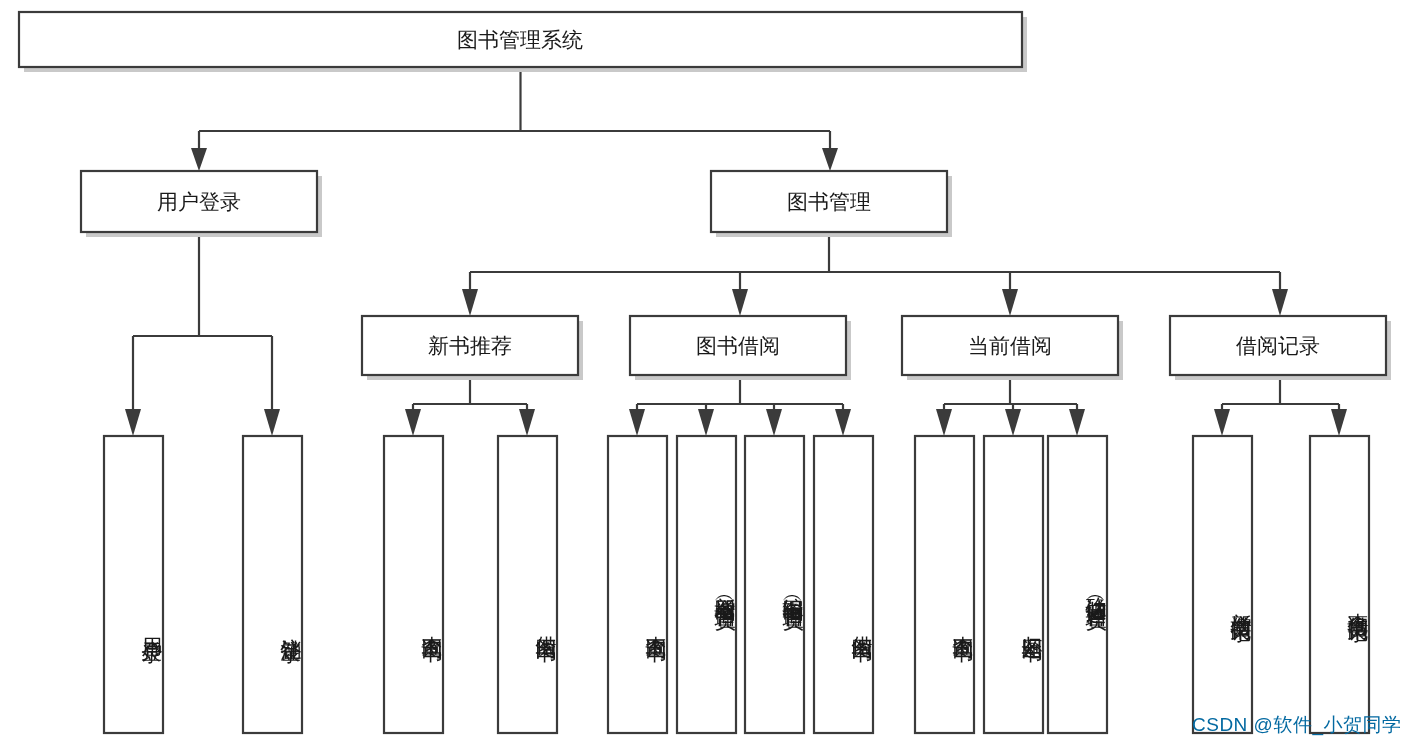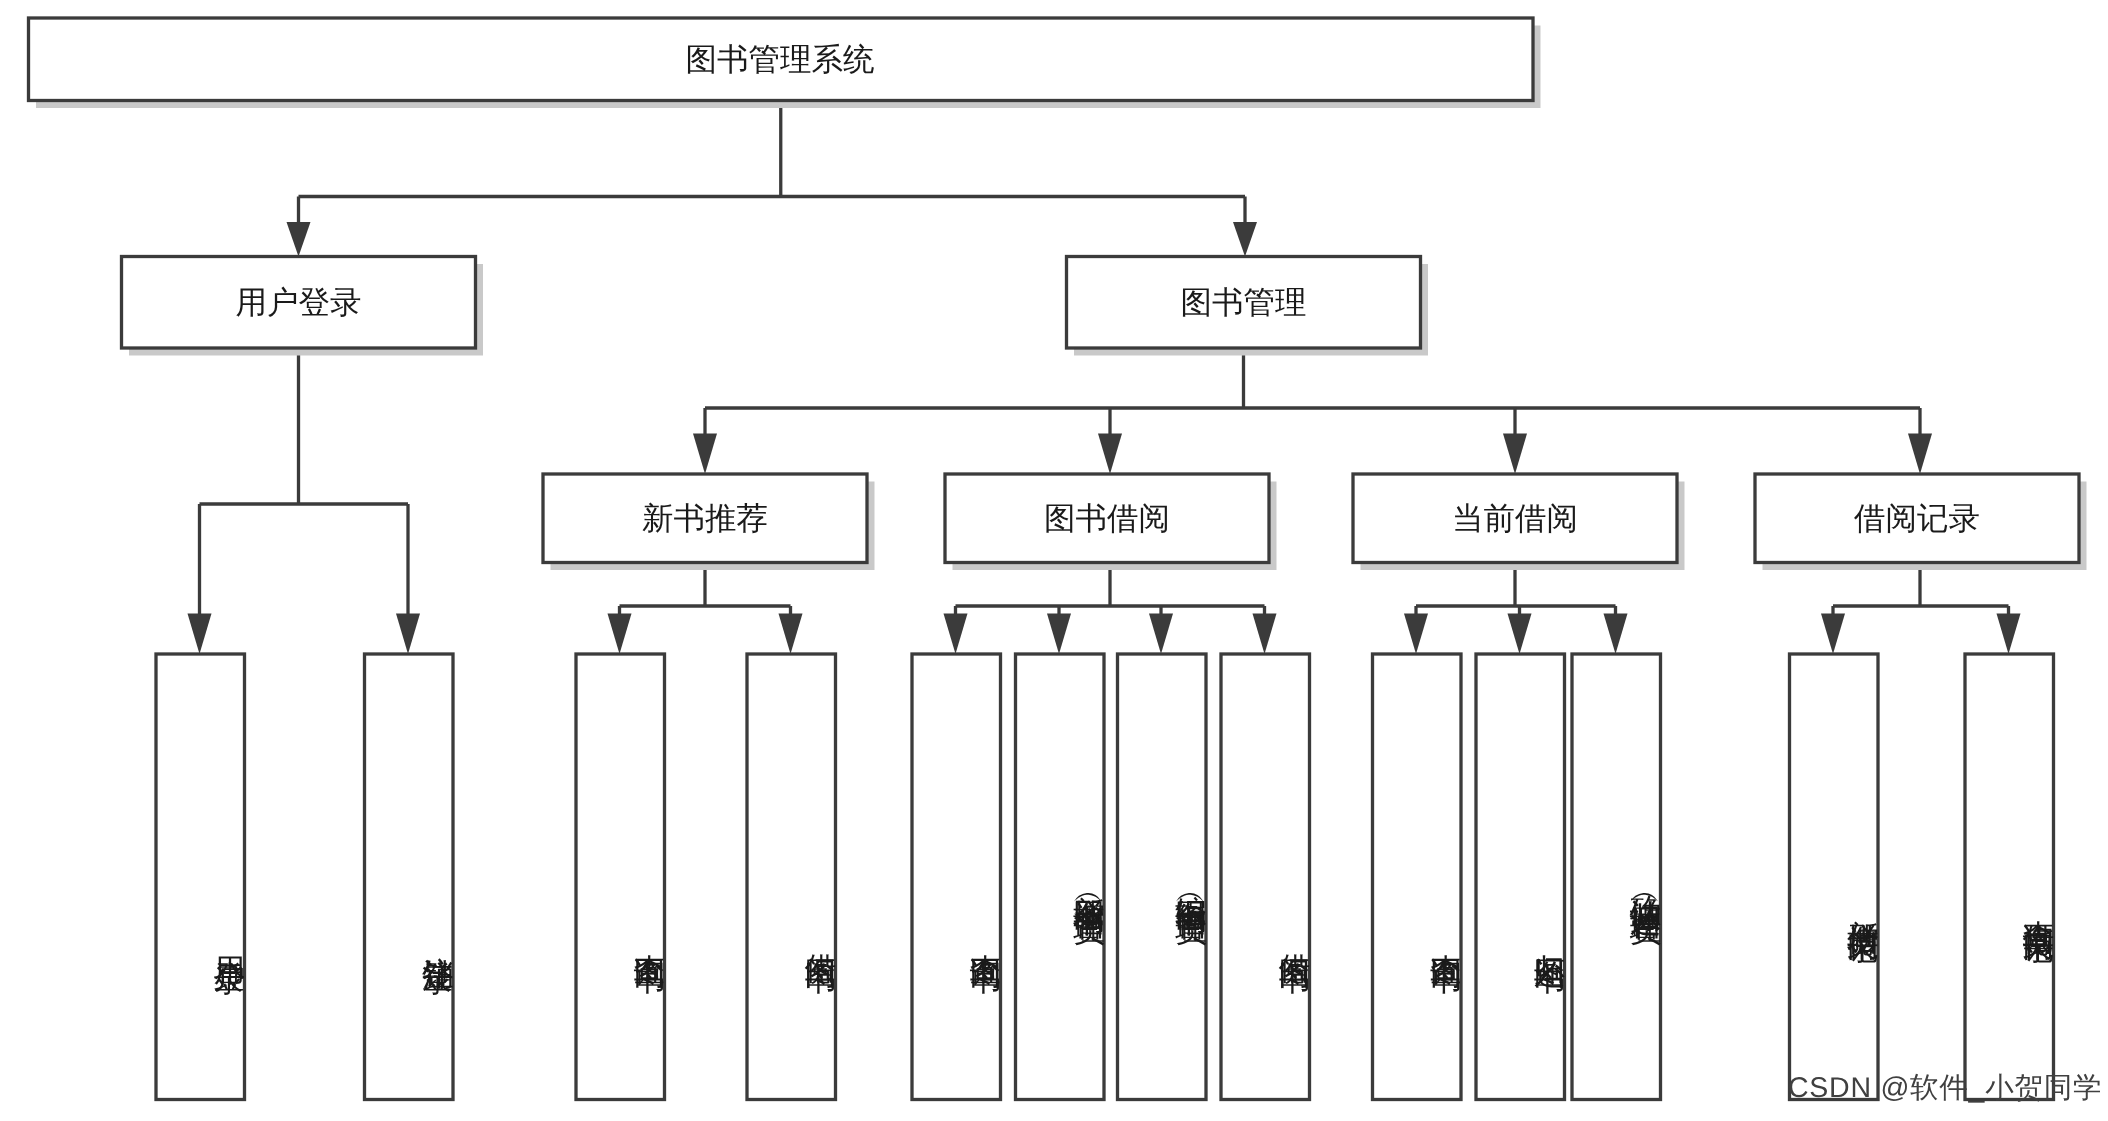--- a/index.html
+++ b/index.html
@@ -65,21 +65,21 @@
     display: flex;
     align-items: flex-start;
     justify-content: center;
     white-space: nowrap;
     pointer-events: none;
   }
   .watermark {
     position: absolute;
     font-family: "Liberation Sans", "DejaVu Sans", sans-serif;
     font-size: 19px;
-    color: #404040;
+    color: #0369a1;
     white-space: nowrap;
     letter-spacing: 0.5px;
   }
 </style>
 </head>
 <body>
 
 <div id="diagram-root">
 
   <svg class="diagram-svg" viewBox="0 0 1405 747">

